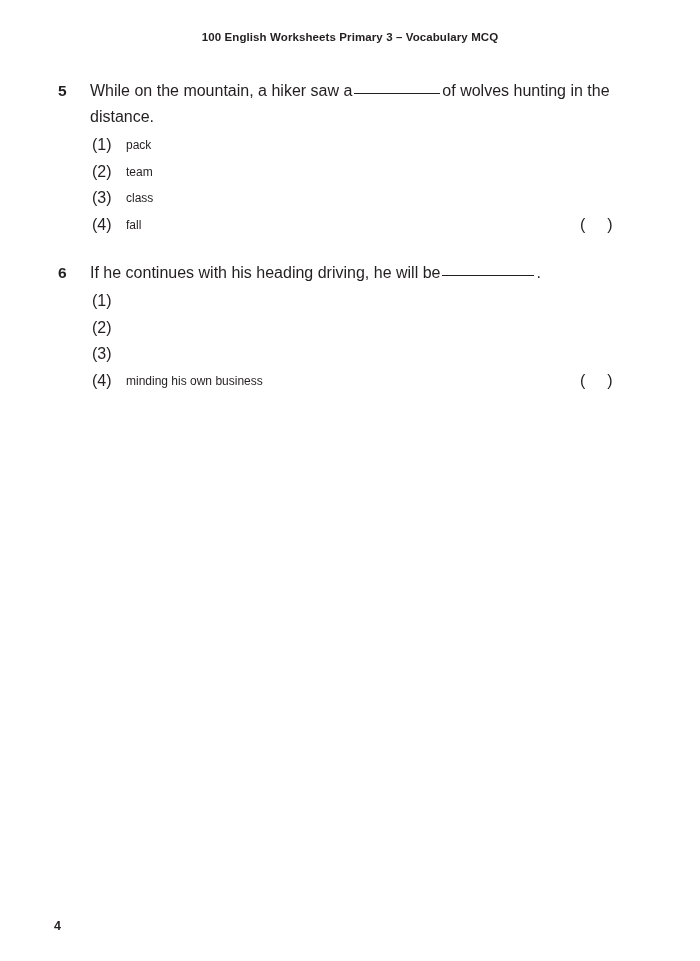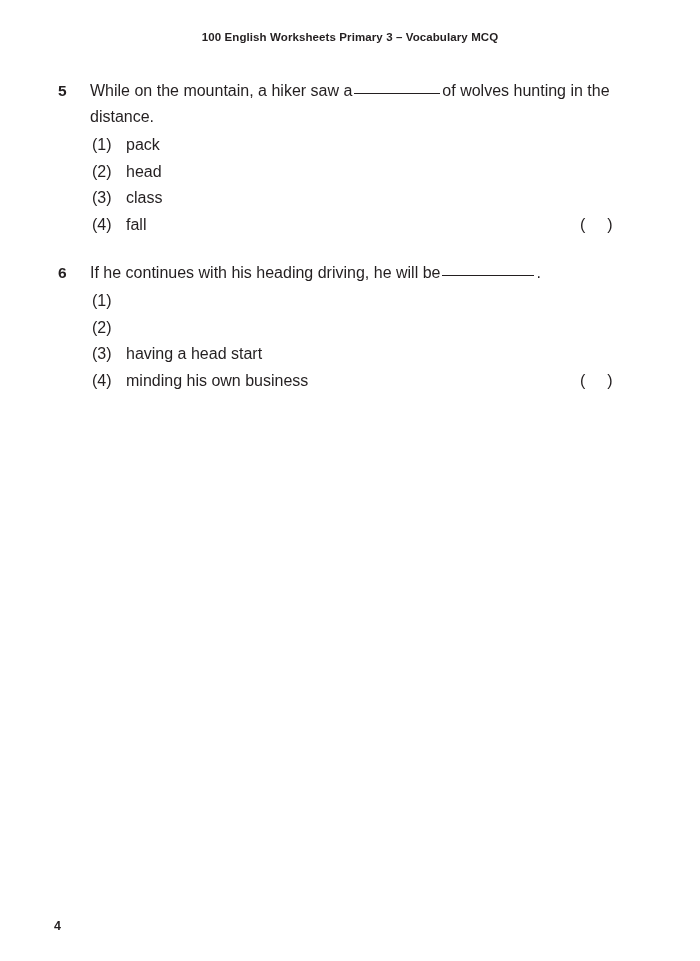--- a/index.html
+++ b/index.html
@@ -107,21 +107,21 @@
     top: 0;
     width: 30px;
     font-size: 16px;
     line-height: 26.5px;
     color: #231f20;
   }
   .option-label {
     position: absolute;
     left: 126px;
     top: 0;
-    font-size: 16px;
+    font-size: 12px;
     line-height: 26.5px;
     color: #231f20;
     white-space: nowrap;
   }
 
   
   .answer-bracket {
     position: absolute;
     left: 580px;
     top: 0;
@@ -158,21 +158,21 @@
         <span class="q-text"><span>While on the mountain, a hiker saw a</span><span class="blank blank-w1"></span><span>of wolves hunting in the distance.</span></span>
       </div>
 
       <ul class="options">
         <li class="option">
           <span class="option-marker">(1)</span>
           <span class="option-label">pack</span>
         </li>
         <li class="option">
           <span class="option-marker">(2)</span>
-          <span class="option-label">head</span>
+          <span class="option-label">team</span>
         </li>
         <li class="option">
           <span class="option-marker">(3)</span>
           <span class="option-label">class</span>
         </li>
         <li class="option">
           <span class="option-marker">(4)</span>
           <span class="option-label">fall</span>
           <span class="answer-bracket"><span class="paren-open">(</span><span></span><span>)</span></span>
         </li>
@@ -187,21 +187,20 @@
 
       <ul class="options">
         <li class="option">
           <span class="option-marker">(1)</span>
         </li>
         <li class="option">
           <span class="option-marker">(2)</span>
         </li>
         <li class="option">
           <span class="option-marker">(3)</span>
-          <span class="option-label">having a head start</span>
         </li>
         <li class="option">
           <span class="option-marker">(4)</span>
           <span class="option-label">minding his own business</span>
           <span class="answer-bracket"><span class="paren-open">(</span><span></span><span>)</span></span>
         </li>
       </ul>
     </div>
 
   </div>

